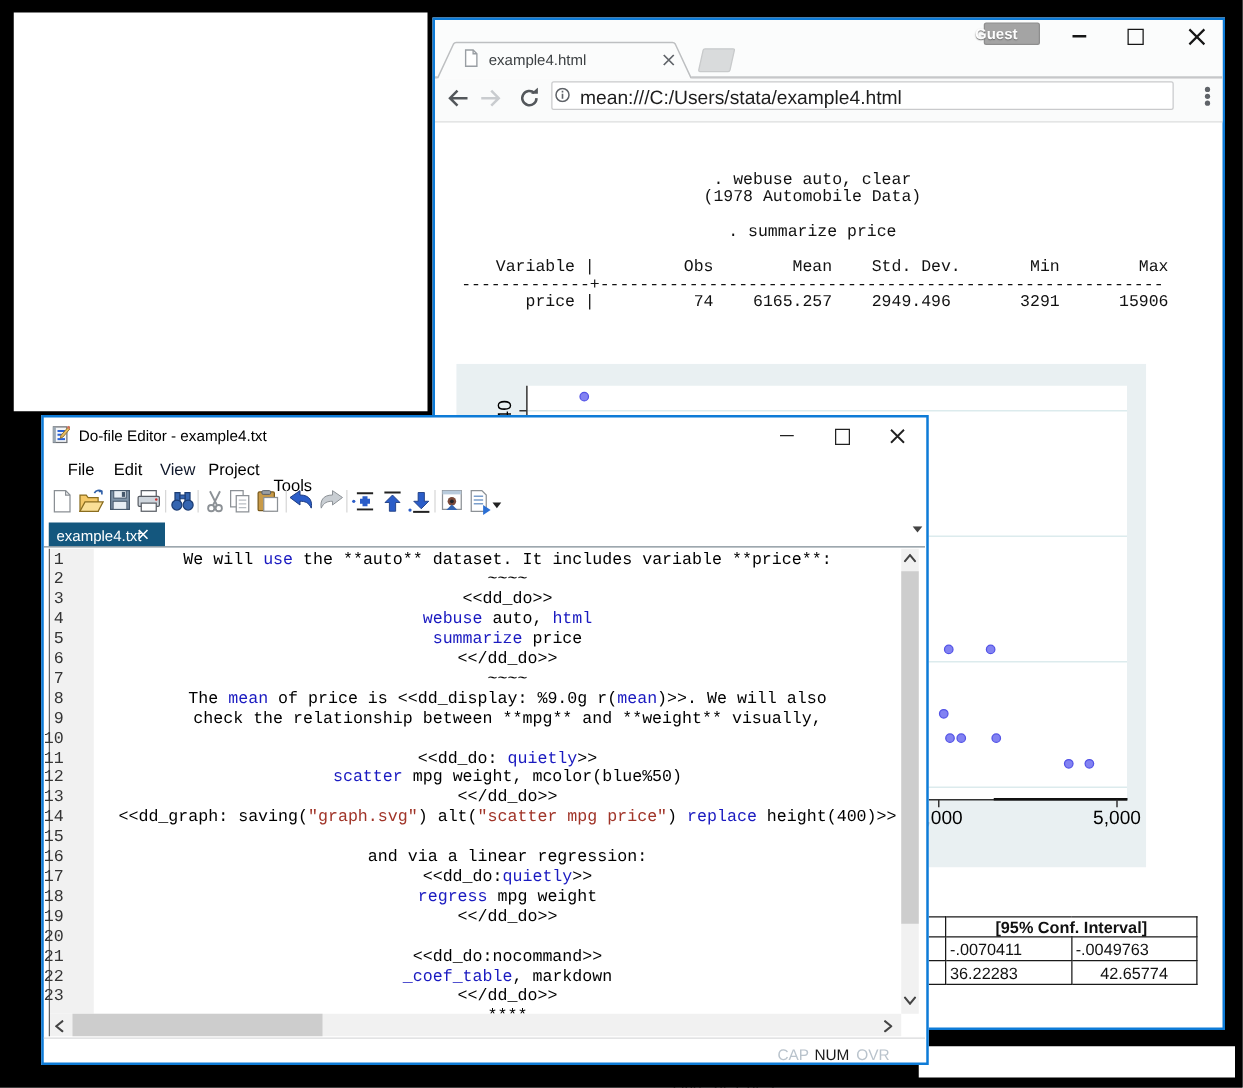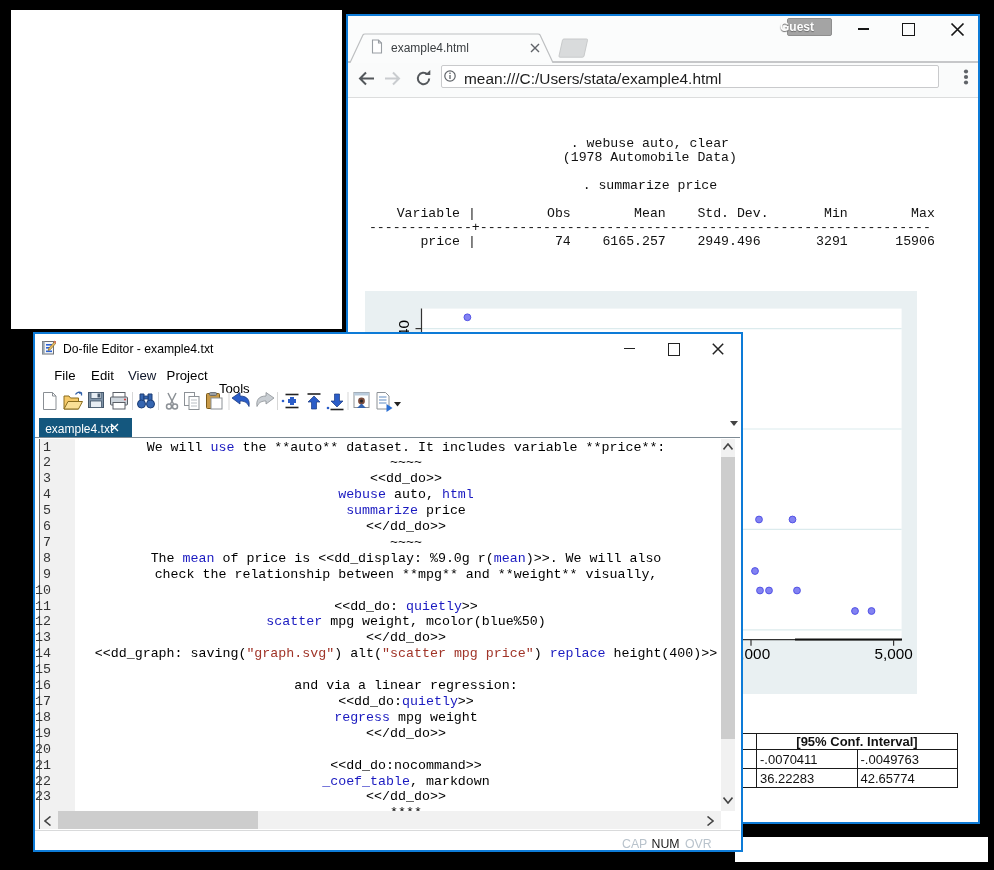--- a/index.html
+++ b/index.html
@@ -163,21 +163,21 @@
       <td style="width:100px;border:1px solid #1a1a1a;padding:1.6px 3px;">-.0070411</td>
       <td style="width:100px;border:1px solid #1a1a1a;padding:1.6px 3px;">-.0049763</td>
     </tr>
     <tr>
       <td style="border:1px solid #1a1a1a;padding:1.6px 3px;">_cons</td>
       <td style="border:1px solid #1a1a1a;padding:1.6px 3px;">39.44028</td>
       <td style="border:1px solid #1a1a1a;padding:1.6px 3px;">1.614003</td>
       <td style="border:1px solid #1a1a1a;padding:1.6px 3px;">24.44</td>
       <td style="border:1px solid #1a1a1a;padding:1.6px 3px;">0.000</td>
       <td style="border:1px solid #1a1a1a;padding:1.6px 3px;">36.22283</td>
-      <td style="border:1px solid #1a1a1a;padding:1.6px 3px;">42.65774</td>
+      <td style="border:1px solid #1a1a1a;padding:1.6px 3px;text-align:center;">42.65774</td>
     </tr>
   </tbody>
     </table>
 </div>
 
 <div id="bottombox" class="abs"></div>
 
 <div id="editor" class="abs">
 
   <svg class="abs" style="left:7px;top:6px;width:14px;height:15px" viewBox="0 0 14 15">

